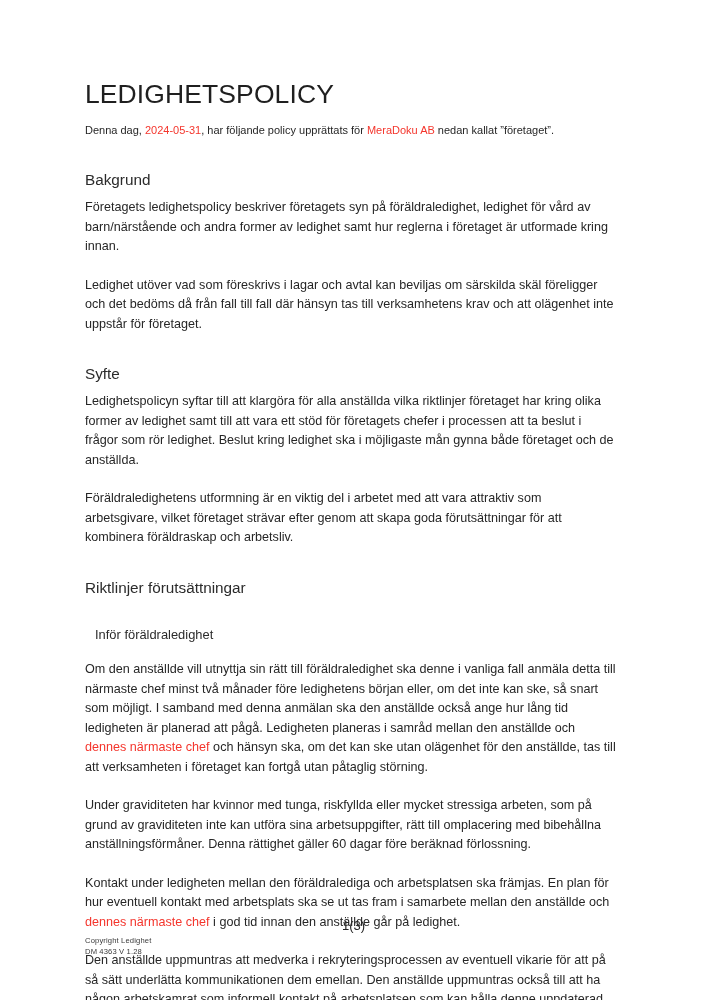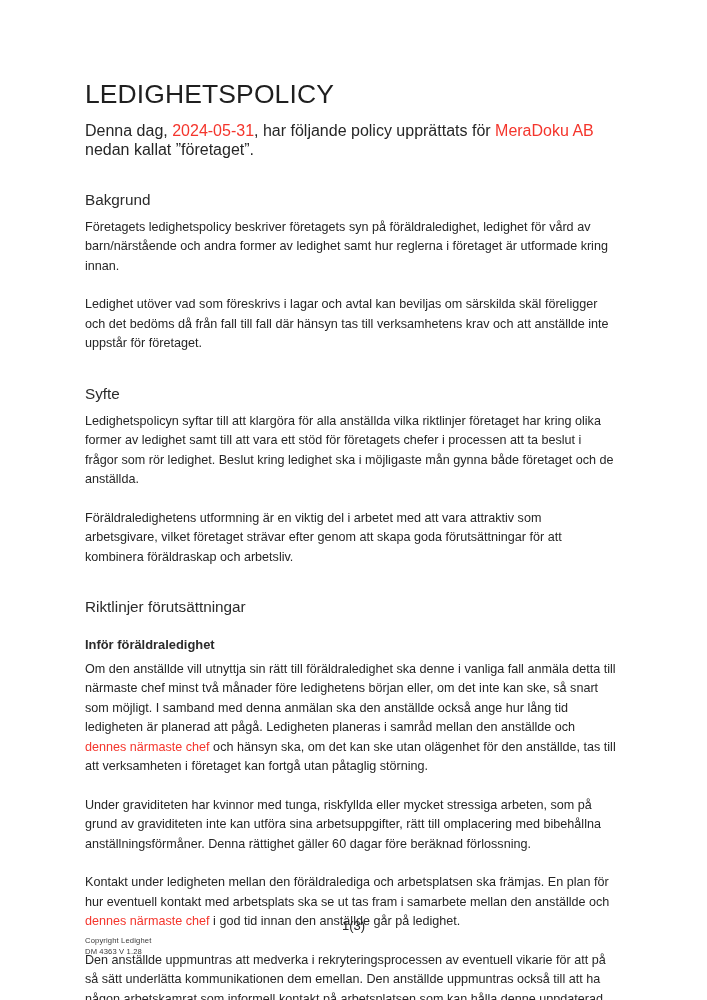--- a/index.html
+++ b/index.html
@@ -34,43 +34,43 @@
     font-weight: 300;
     letter-spacing: 0.1px;
     color: #1f1f1f;
     line-height: 1.12;
     margin: 0 0 11px 0;
     font-family: "Liberation Sans", "DejaVu Sans", sans-serif;
   }
 
   
   .intro {
-    font-size: 16px;
+    font-size: 11px;
     line-height: 19.5px;
     color: #262626;
     margin: 0;
   }
   .hl {
     color: #f4352c;
   }
 
   
   .h2 {
     font-size: 15.3px;
     font-weight: 400;
     color: #2b2b2b;
     line-height: 1.25;
     margin: 0;
   }
   .h3 {
     font-size: 12.9px;
-    font-weight: 700;
+    font-weight: 400;
     color: #2b2b2b;
     line-height: 1.25;
-    margin: 0;
+    margin: 10px;
   }
 
   
   .p {
     font-size: 12.6px;
     line-height: 19.5px;
     color: #262626;
     margin: 0;
     text-align: left;
   }
@@ -112,21 +112,21 @@
 
     <h1 class="doc-title">LEDIGHETSPOLICY</h1>
 
     <p class="intro"><span>Denna dag, </span><span class="hl">2024-05-31</span><span>, har följande policy upprättats för </span><span class="hl">MeraDoku AB</span><span> nedan kallat ”företaget”.</span></p>
 
     <div class="sp-h2"></div>
     <h2 class="h2">Bakgrund</h2>
     <div class="sp-h2-body"></div>
     <p class="p">Företagets ledighetspolicy beskriver företagets syn på föräldraledighet, ledighet för vård av barn/närstående och andra former av ledighet samt hur reglerna i företaget är utformade kring innan.</p>
     <div class="sp-para"></div>
-    <p class="p">Ledighet utöver vad som föreskrivs i lagar och avtal kan beviljas om särskilda skäl föreligger och det bedöms då från fall till fall där hänsyn tas till verksamhetens krav och att anställde inte uppstår för företaget.</p>
+    <p class="p">Ledighet utöver vad som föreskrivs i lagar och avtal kan beviljas om särskilda skäl föreligger och det bedöms då från fall till fall där hänsyn tas till verksamhetens krav och att olägenhet inte uppstår för företaget.</p>
 
     <div class="sp-h2"></div>
     <h2 class="h2">Syfte</h2>
     <div class="sp-h2-body"></div>
     <p class="p">Ledighetspolicyn syftar till att klargöra för alla anställda vilka riktlinjer företaget har kring olika former av ledighet samt till att vara ett stöd för företagets chefer i processen att ta beslut i frågor som rör ledighet. Beslut kring ledighet ska i möjligaste mån gynna både företaget och de anställda.</p>
     <div class="sp-para"></div>
     <p class="p">Föräldraledighetens utformning är en viktig del i arbetet med att vara attraktiv som arbetsgivare, vilket företaget strävar efter genom att skapa goda förutsättningar för att kombinera föräldraskap och arbetsliv.</p>
 
     <div class="sp-h2"></div>
     <h2 class="h2">Riktlinjer förutsättningar</h2>

